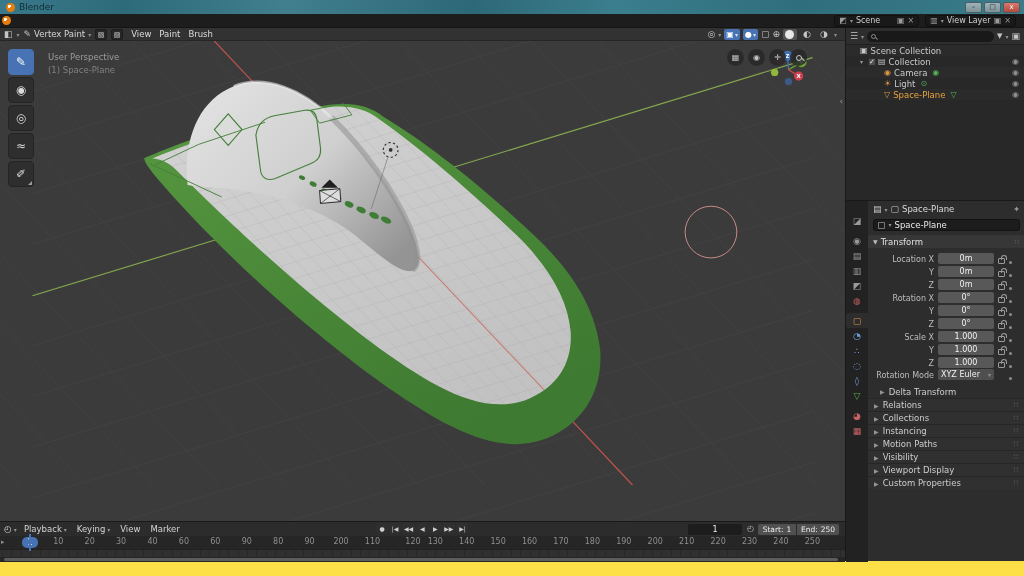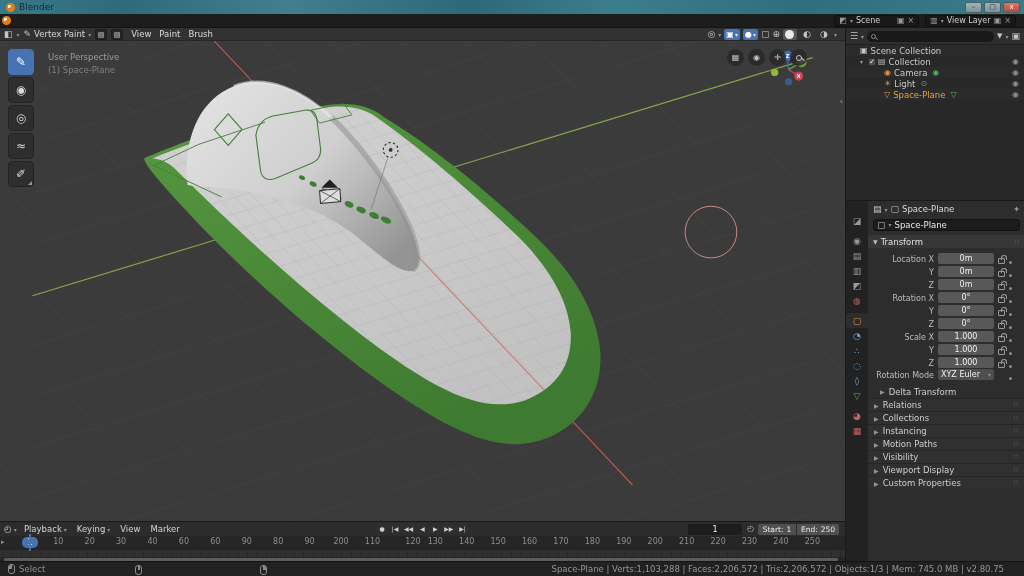--- a/index.html
+++ b/index.html
@@ -900,22 +900,13 @@
         <span class="tick" style="left: 821.54px;"></span>
         <span class="tick" style="left: 830.96px;"></span>
         <span class="tick" style="left: 840.38px;"></span>
       </div>
     <div id="playhead"></div>
     <div id="tl-scroll">
       <div id="tl-scrollbar"></div>
     </div>
   </div>
 
-  <div id="statusbar">
-    <span id="sb-select">
-      <span class="mouse l"></span>
-      <span>Select</span>
-    </span>
-    <span id="sb-mmb"><span class="mouse m"></span></span>
-    <span id="sb-rmb"><span class="mouse r"></span></span>
-    <span id="sb-stats">Space-Plane | Verts:1,103,288 | Faces:2,206,572 | Tris:2,206,572 | Objects:1/3 | Mem: 745.0 MB | v2.80.75</span>
-  </div>
 </div>
 
 </body></html>

